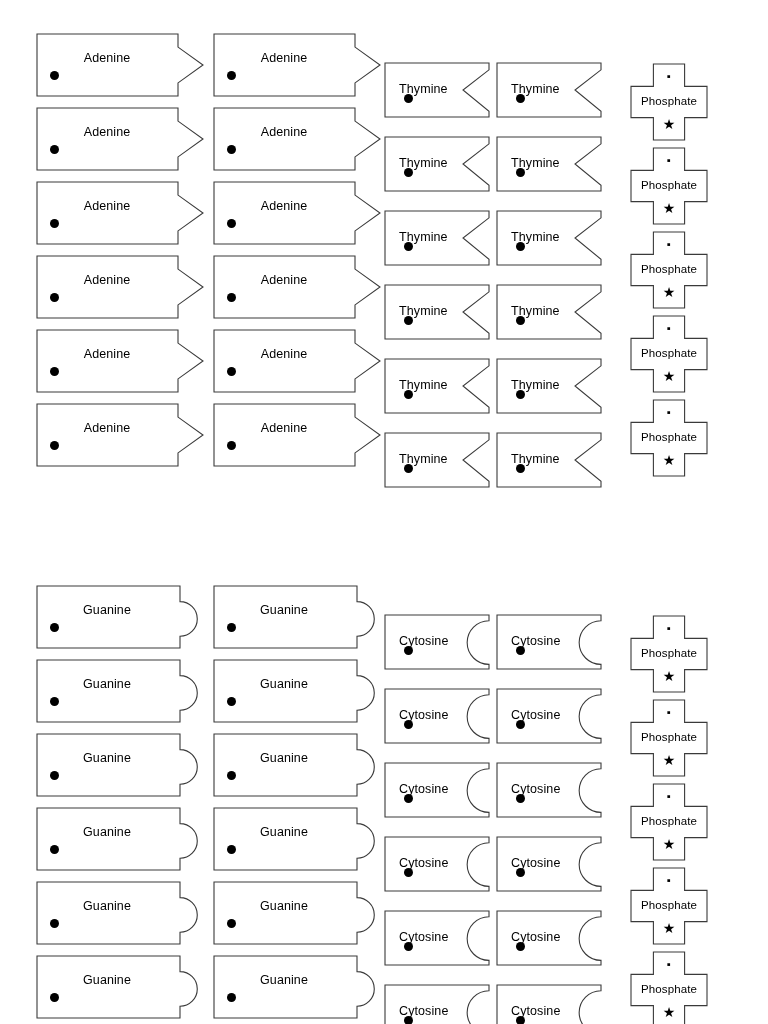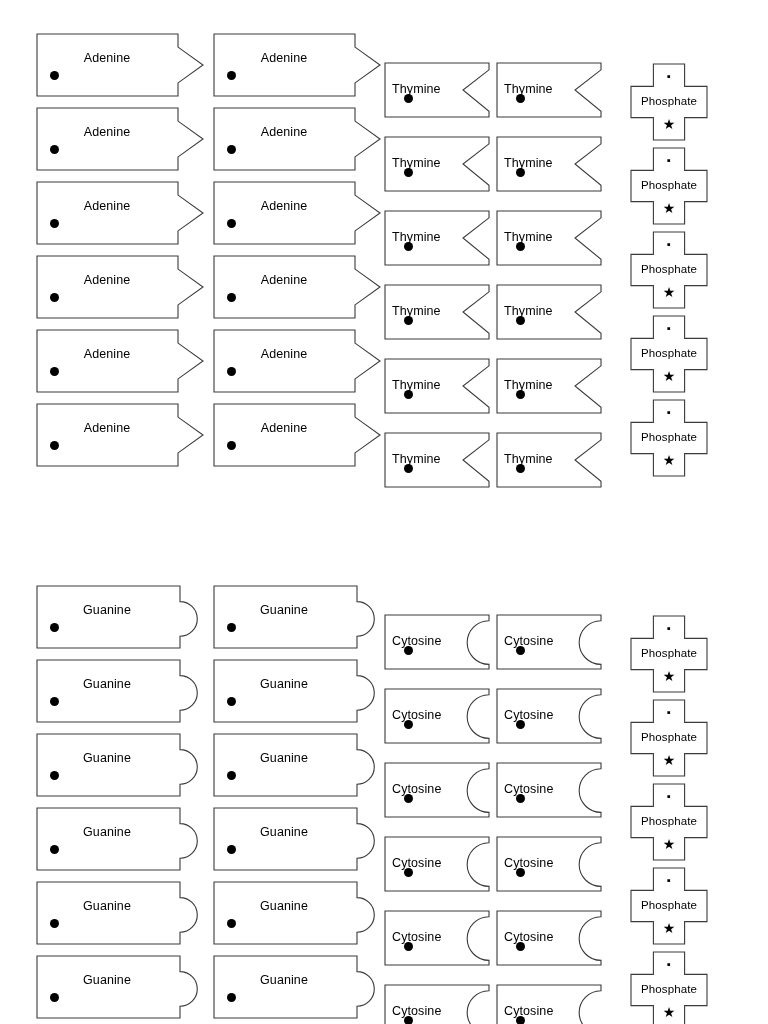--- a/index.html
+++ b/index.html
@@ -65,21 +65,21 @@
     top: 38px;
     width: 9px;
     height: 9px;
     border-radius: 50%;
     background: #000;
   }
 
   
   .pyrimidine { width: 106px; height: 56px; }
   .pyrimidine .label {
-    left: 8px;
+    left: 15px;
     top: 21px;
     text-align: right;
   }
   .pyrimidine .dot {
     position: absolute;
     left: 20px;
     top: 32px;
     width: 9px;
     height: 9px;
     border-radius: 50%;

